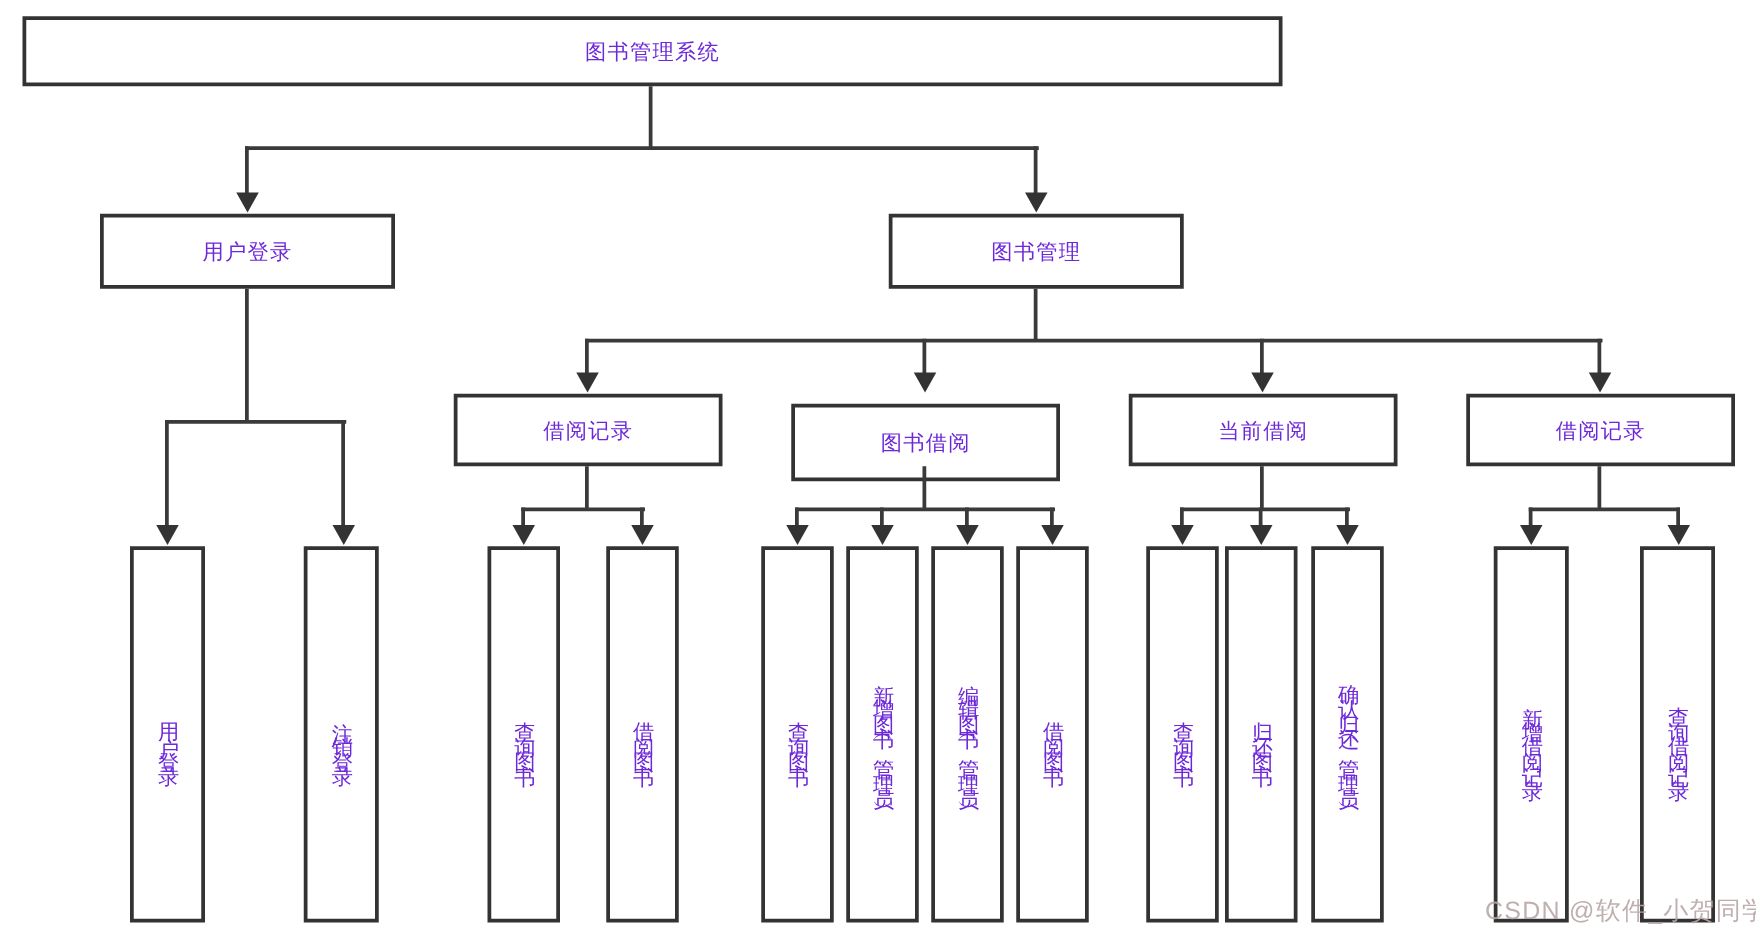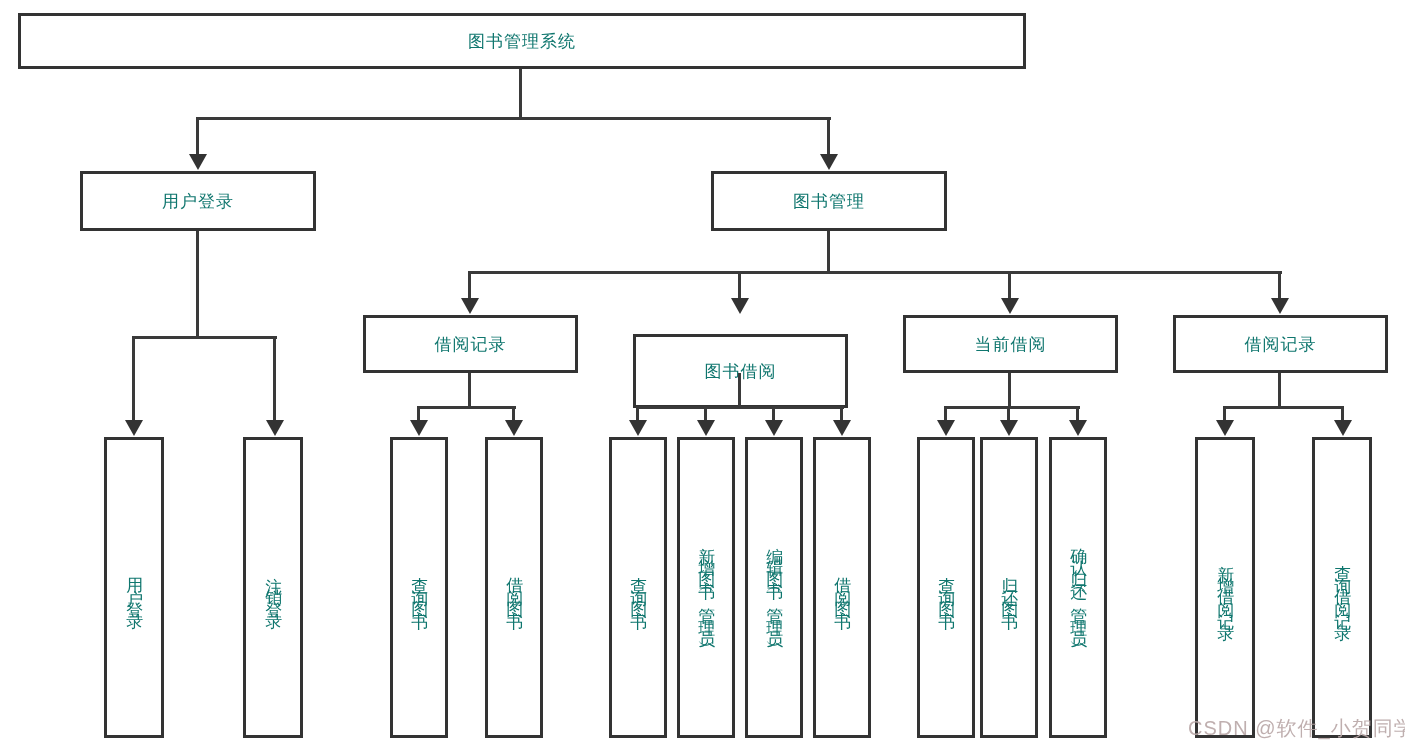--- a/index.html
+++ b/index.html
@@ -15,21 +15,21 @@
   .box {
     position: absolute;
     box-sizing: border-box;
     border: 3px solid #333333;
     background: #ffffff;
     display: flex;
     align-items: center;
     justify-content: center;
     font-size: 17px;
     letter-spacing: 1px;
-    color: #0f766e;
+    color: #6d28d9;
   }
   .vbox span {
     display: block;
     writing-mode: vertical-rl;
     text-orientation: mixed;
     letter-spacing: 12px;
     line-height: 1.1;
   }
   .vline { position: absolute; width: 3px; background: #3a3a3a; }
   .hline { position: absolute; height: 3px; background: #3a3a3a; }
@@ -96,21 +96,21 @@
   <div class="vline" style="left:738px; top:271px; height:28px;"></div>
   <div class="arrow" style="left:731px; top:298px;"></div>
   <div class="vline" style="left:1008px; top:271px; height:28px;"></div>
   <div class="arrow" style="left:1001px; top:298px;"></div>
   <div class="vline" style="left:1278px; top:271px; height:28px;"></div>
   <div class="arrow" style="left:1271px; top:298px;"></div>
 
   <div class="box" style="left:363px; top:315px; width:215px; height:58px;">
     <span>借阅记录</span>
   </div>
-  <div class="box" style="left:633px; top:334px; width:215px; height:74px;">
+  <div class="box" style="left:633px; top:323px; width:215px; height:62px;">
     <span>图书借阅</span>
   </div>
   <div class="box" style="left:1173px; top:315px; width:215px; height:58px;">
     <span>借阅记录</span>
   </div>
   <div class="box" style="left:903px; top:315px; width:215px; height:58px;">
     <span>当前借阅</span>
   </div>
 
   <div class="vline" style="left:468px; top:373px; height:35px;"></div>

